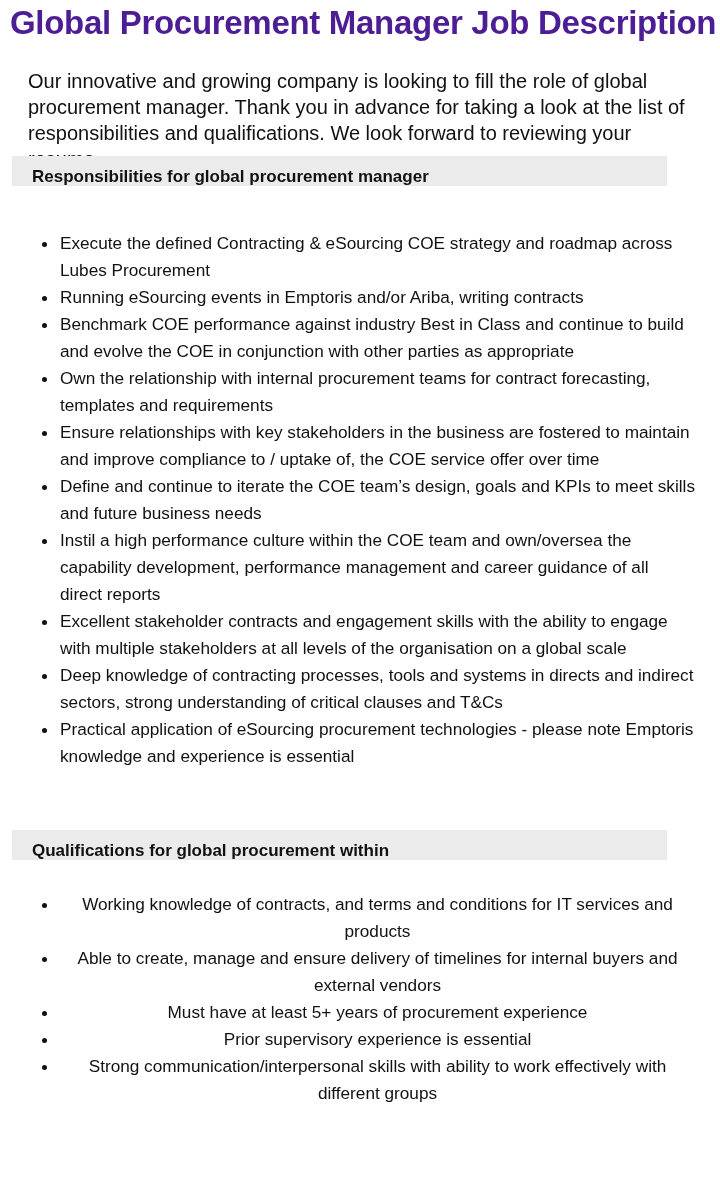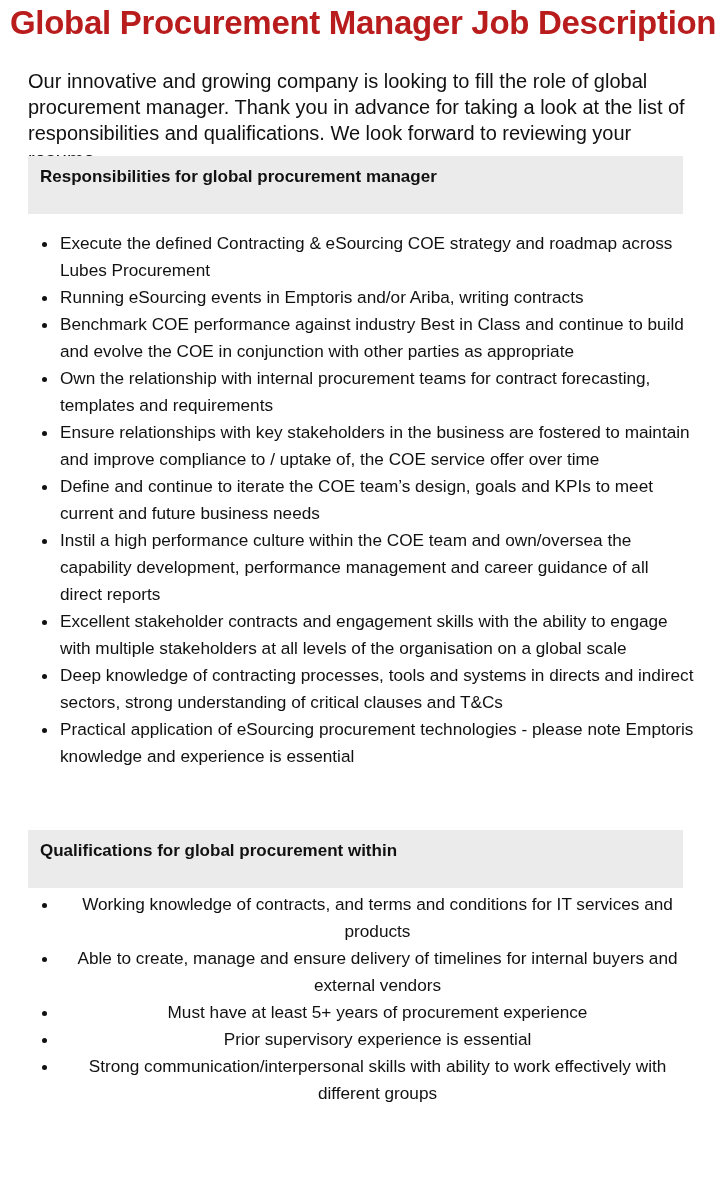--- a/index.html
+++ b/index.html
@@ -7,30 +7,30 @@
       width: 720px; height: 1192px; overflow: hidden;
       font-family: "Liberation Sans", sans-serif;
       color: #111111;
     }
     .page { position: relative; width: 720px; }
     h1 {
       margin: 0; padding: 0;
       position: absolute; left: 10px; top: 2px;
       font-size: 33px; font-weight: bold; line-height: 42px;
       letter-spacing: -0.3px; white-space: nowrap;
-      color: #b91c1c;
+      color: #4c1d95;
     }
     .intro {
       position: absolute; left: 20px; top: 60px; width: 660px;
       font-size: 20px; line-height: 26px; margin: 8px;
     }
     .section-bar {
-      position: absolute; left: 28px; width: 655px; height: 58px;
+      position: absolute; left: 12px; width: 655px; height: 30px;
       background: #ebebeb;
-      padding-left: 12px; box-sizing: border-box;
+      padding-left: 20px; box-sizing: border-box;
       font-size: 17px; font-weight: bold; line-height: 42px;
       white-space: nowrap;
     }
     ul.items {
       position: absolute; left: 20px; width: 675px;
       margin: 0; padding: 0 0 0 40px; box-sizing: border-box;
       list-style: none;
     }
     ul.items li {
       position: relative;
@@ -50,21 +50,21 @@
   <h1>Global Procurement Manager Job Description</h1>
   <p class="intro">Our innovative and growing company is looking to fill the role of global procurement manager. Thank you in advance for taking a look at the list of responsibilities and qualifications. We look forward to reviewing your resume.</p>
 
   <div class="section-bar" style="top:156px;">Responsibilities for global procurement manager</div>
   <ul class="items" style="top:217px;margin-top:13px;">
     <li>Execute the defined Contracting &amp; eSourcing COE strategy and roadmap across Lubes Procurement</li>
     <li>Running eSourcing events in Emptoris and/or Ariba, writing contracts</li>
     <li>Benchmark COE performance against industry Best in Class and continue to build and evolve the COE in conjunction with other parties as appropriate</li>
     <li>Own the relationship with internal procurement teams for contract forecasting, templates and requirements</li>
     <li>Ensure relationships with key stakeholders in the business are fostered to maintain and improve compliance to / uptake of, the COE service offer over time</li>
-    <li>Define and continue to iterate the COE team’s design, goals and KPIs to meet current and future business needs</li>
+    <li>Define and continue to iterate the COE team’s design, goals and KPIs to meet skills and future business needs</li>
     <li>Instil a high performance culture within the COE team and own/oversea the capability development, performance management and career guidance of all direct reports</li>
     <li>Excellent stakeholder contracts and engagement skills with the ability to engage with multiple stakeholders at all levels of the organisation on a global scale</li>
     <li>Deep knowledge of contracting processes, tools and systems in directs and indirect sectors, strong understanding of critical clauses and T&amp;Cs</li>
     <li>Practical application of eSourcing procurement technologies - please note Emptoris knowledge and experience is essential</li>
   </ul>
 
   <div class="section-bar" style="top:830px;">Qualifications for global procurement within</div>
   <ul class="items" style="top:891px;text-align:center;">
     <li>Working knowledge of contracts, and terms and conditions for IT services and products</li>
     <li>Able to create, manage and ensure delivery of timelines for internal buyers and external vendors</li>

